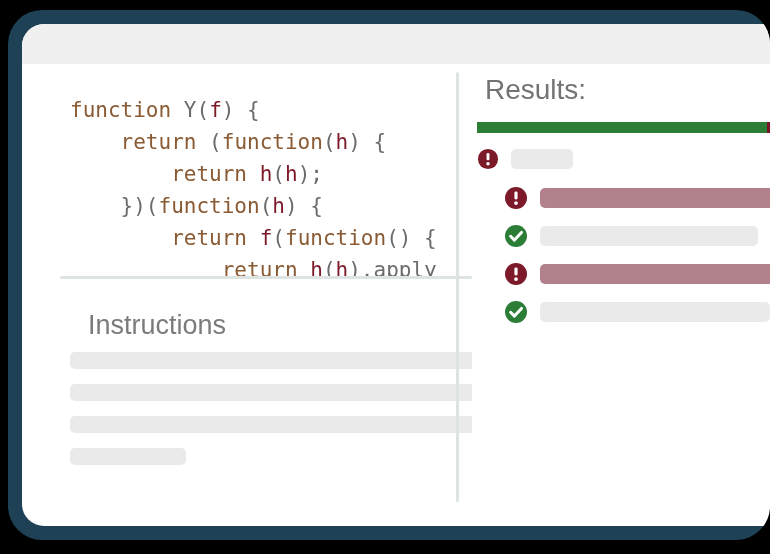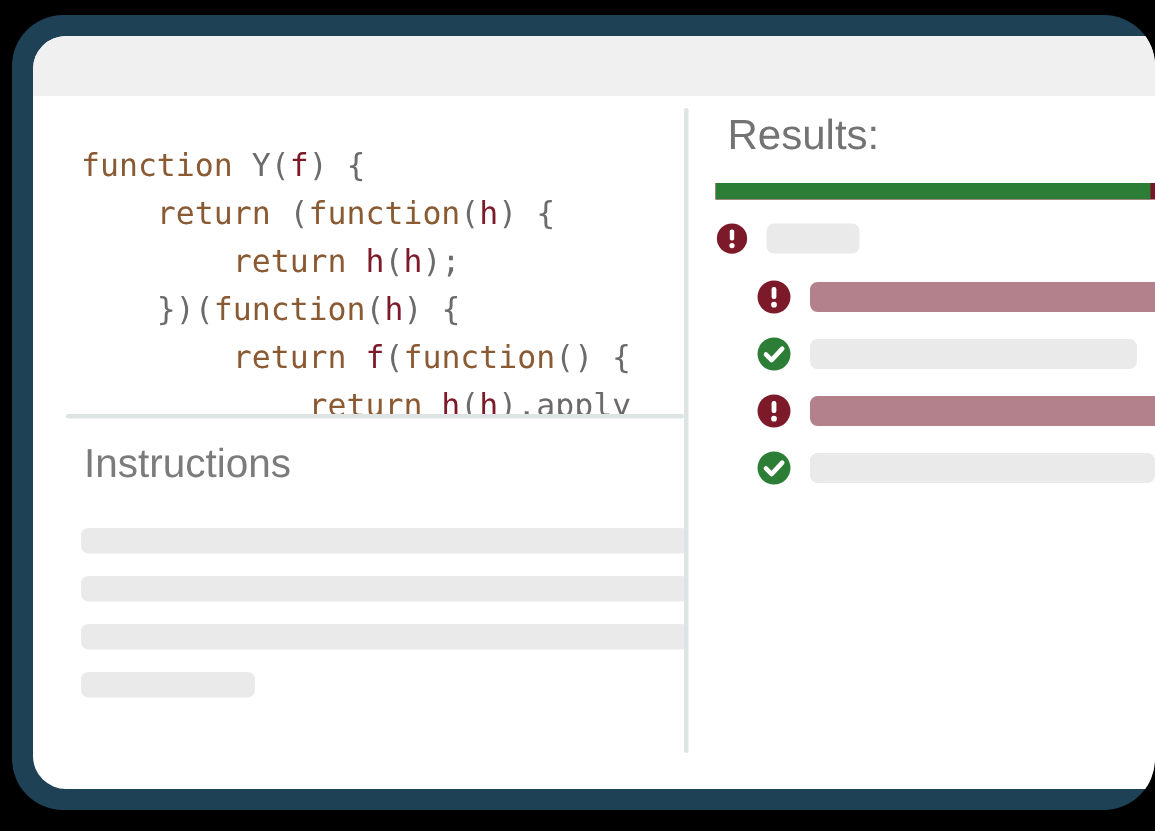--- a/index.html
+++ b/index.html
@@ -62,21 +62,21 @@
     top: 8px;
     width: 3px;
     height: 430px;
     background: #dee4e4;
     border-radius: 2px;
   }
 
   
   #left-pane {
     position: absolute;
-    left: 0; top: 0;
+    left: 16px; top: 0;
     width: 434px;
     height: 100%;
     overflow: hidden;
     border-radius: 25px;
   }
 
   #code-editor {
     position: absolute;
     left: 0; top: 0;
     width: 434px;
@@ -117,21 +117,21 @@
     left: 0;
     top: 218px;
     width: 434px;
     bottom: 0;
   }
 
   #instructions-heading {
     position: absolute;
     left: 34px;
     top: 12px;
-    margin: 0;
+    margin: 16px;
     font-size: 27px;
     font-weight: normal;
     color: #7b7b7b;
     font-family: "Liberation Sans", sans-serif;
     letter-spacing: 0px;
   }
 
   .ph-bar {
     position: absolute;
     background: #eaeaea;

